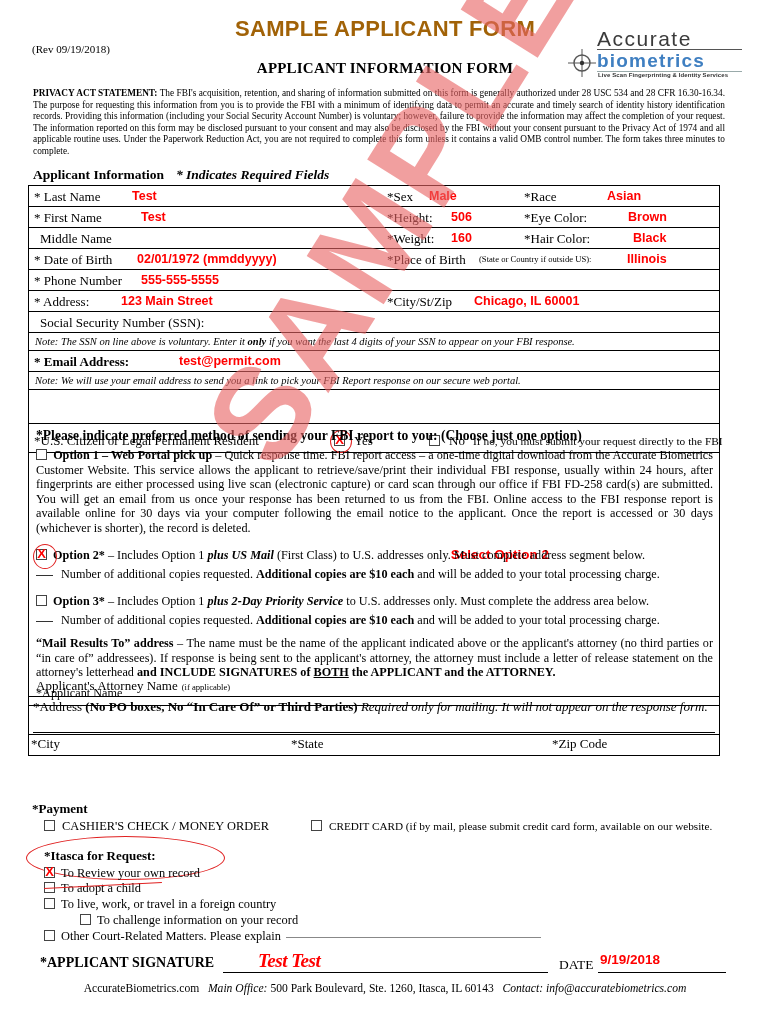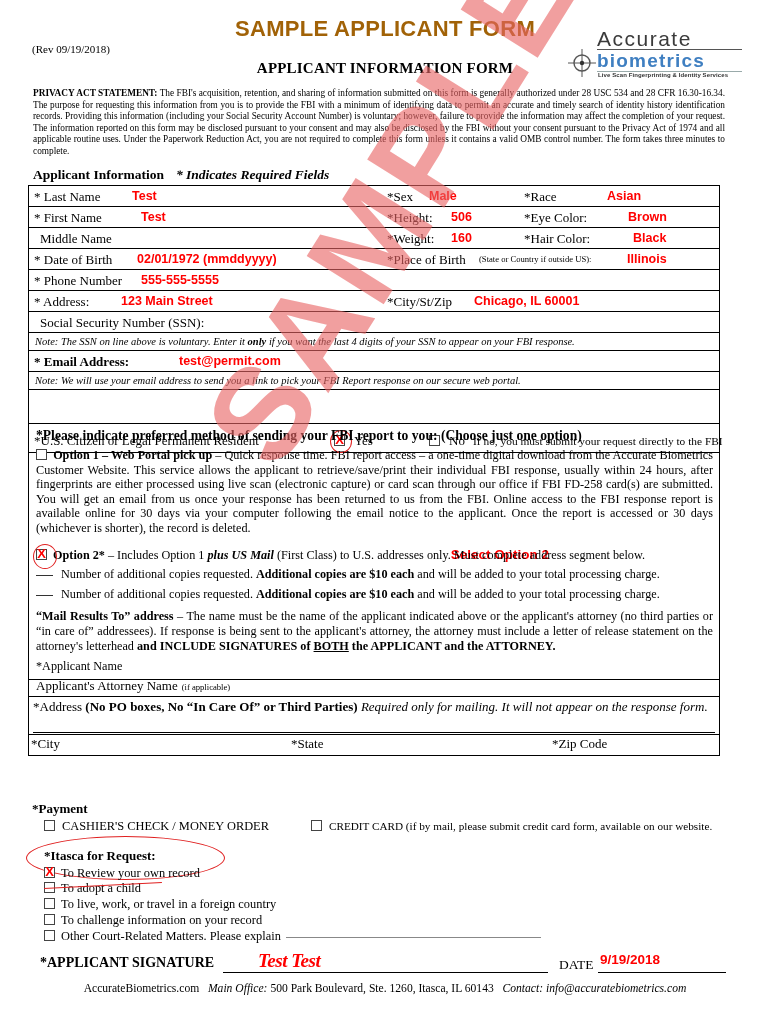--- a/index.html
+++ b/index.html
@@ -492,20 +492,21 @@
     <div class="opt-para"><span class="cbox"></span>&nbsp; <b>Option 1 – Web Portal pick up</b><span> – Quick response time.  FBI report access – a one-time digital download from the Accurate Biometrics Customer Website.  This service allows the applicant to retrieve/save/print their individual FBI response, usually within 24 hours, after fingerprints are either processed using live scan (electronic capture) or card scan through our office if FBI FD-258 card(s) are submitted. You will get an email from us once your response has been returned to us from the FBI. Online access to the FBI response report is available online for 30 days via your computer following the email notice to the applicant.  Once the report is accessed or 30 days (whichever is shorter), the record is deleted.</span></div>
 
     <div class="select-opt2">Select Option 2</div>
 
     <div class="opt-para" style="margin-top:12px;position:relative;"><span class="cbox checked"></span>&nbsp; <b>Option 2*</b><span> – Includes Option 1 </span><b><i>plus US Mail</i></b><span> (First Class) to U.S. addresses only. Must complete address segment below.</span>
       <span class="ellipse-red" style="left:-3px;top:-4px;width:22px;height:23px;"></span>
     </div>
 
     <div class="copies-line"><span class="blank-underline"></span> <span>Number of additional copies requested. </span><b>Additional copies are $10 each</b><span> and will be added to your total processing charge.</span></div>
 
+    <div class="opt-para" style="margin-top:12px;"><span class="cbox"></span>&nbsp; <b>Option 3*</b><span> – Includes Option 1 </span><b><i>plus 2-Day Priority Service</i></b><span> to U.S. addresses only. Must complete the address area below.</span></div>
 
     <div class="copies-line"><span class="blank-underline"></span> <span>Number of additional copies requested. </span><b>Additional copies are $10 each</b><span> and will be added to your total processing charge.</span></div>
 
     <div class="opt-para" style="margin-top:8px;"><b>“Mail Results To” address</b><span> – The name must be the name of the applicant indicated above or the applicant's attorney (no third parties or “in care of” addressees). If response is being sent to the applicant's attorney, the attorney must include a letter of release statement on the attorney's letterhead </span><b>and INCLUDE SIGNATURES of </b><b><u>BOTH</u></b><b> the APPLICANT and the ATTORNEY.</b></div>
 
     <div class="opt-para" style="margin-top:6px;margin-bottom:1px;"><span>*Applicant Name</span> <span></span></div>
   </div>
 
   <div class="addrbox">
     <div class="arow"><span style="margin-left:3px;">Applicant's Attorney Name</span><span class="small-note" style="margin-left:4px;">(if applicable)</span> <span></span></div>
@@ -525,21 +526,21 @@
   <div class="pay-opt a"><span class="cbox"></span><span class="lbl">CASHIER'S CHECK / MONEY ORDER</span></div>
   <div class="pay-opt b"><span class="cbox"></span><span class="lbl">CREDIT CARD (if by mail, please submit credit card form, available on our website.</span></div>
 
   <div class="reason-head">*Itasca for Request:</div>
   <span class="ellipse-red" style="left:26px;top:836px;width:197px;height:42px;"></span>
 
   <div class="reason-item" style="top:866px;"><span class="cbox checked"></span><span class="lbl">To Review your own record</span></div>
   <div class="reason-item" style="top:881px;"><span class="cbox"></span><span class="lbl">To adopt a child</span></div>
   <div class="strike"></div>
   <div class="reason-item" style="top:897px;"><span class="cbox"></span><span class="lbl">To live, work, or travel in a foreign country</span></div>
-  <div class="reason-item" style="top:913px;"><span class="cbox"></span><span class="lbl">To challenge information on your record</span></div>
+  <div class="reason-item" style="top:913px;margin-left:36px;"><span class="cbox"></span><span class="lbl">To challenge information on your record</span></div>
   <div class="reason-item" style="top:929px;"><span class="cbox"></span><span class="lbl">Other Court-Related Matters.  Please explain</span><span class="reason-underline"></span></div>
 
   <div class="sig-label">*APPLICANT SIGNATURE</div>
   <div class="sig-line"></div>
   <div class="sig-value">Test Test</div>
   <div class="date-label">DATE</div>
   <div class="date-line"></div>
   <div class="date-value">9/19/2018</div>
 
   <div class="footer"><span>AccurateBiometrics.com</span>&nbsp;&nbsp; <i>Main Office:</i><span> 500 Park Boulevard, Ste. 1260, Itasca, IL 60143</span>&nbsp;&nbsp; <i>Contact:</i><i> info@accuratebiometrics.com</i></div>

